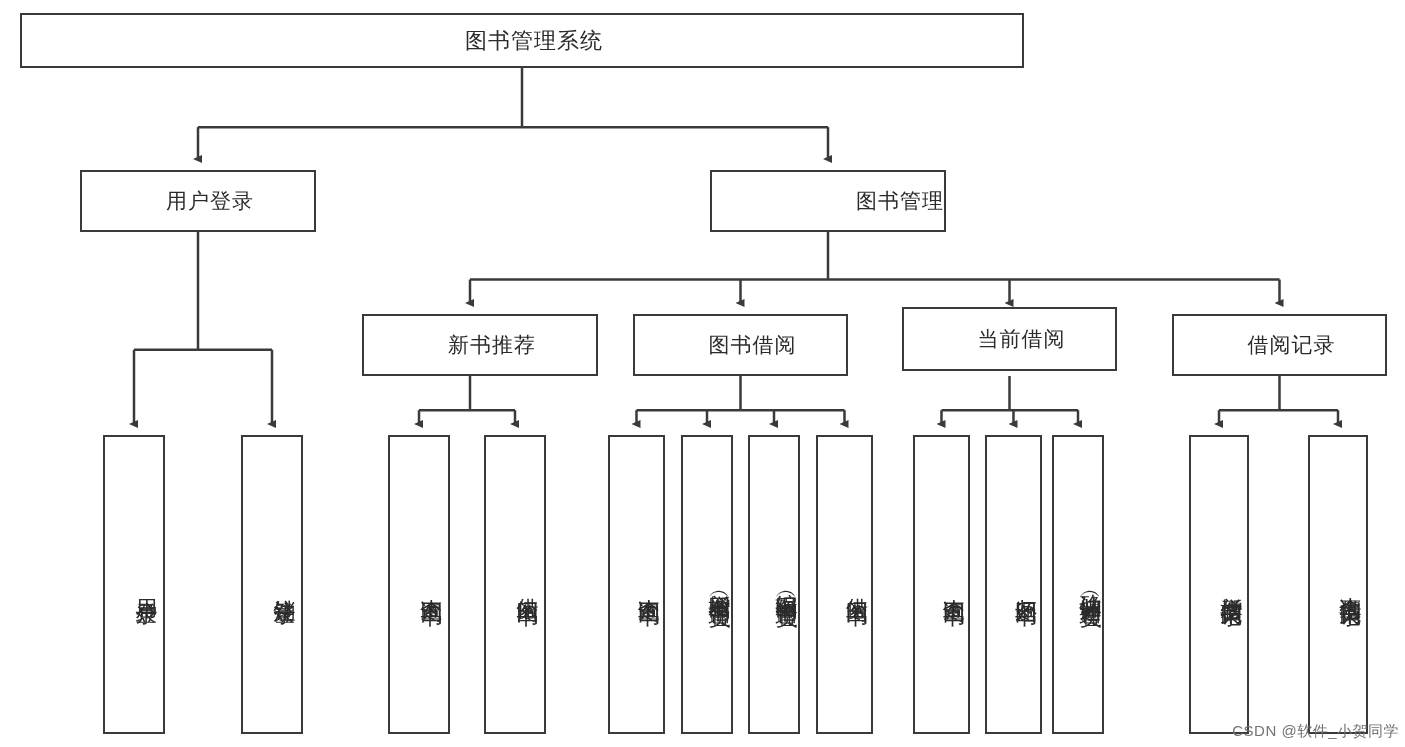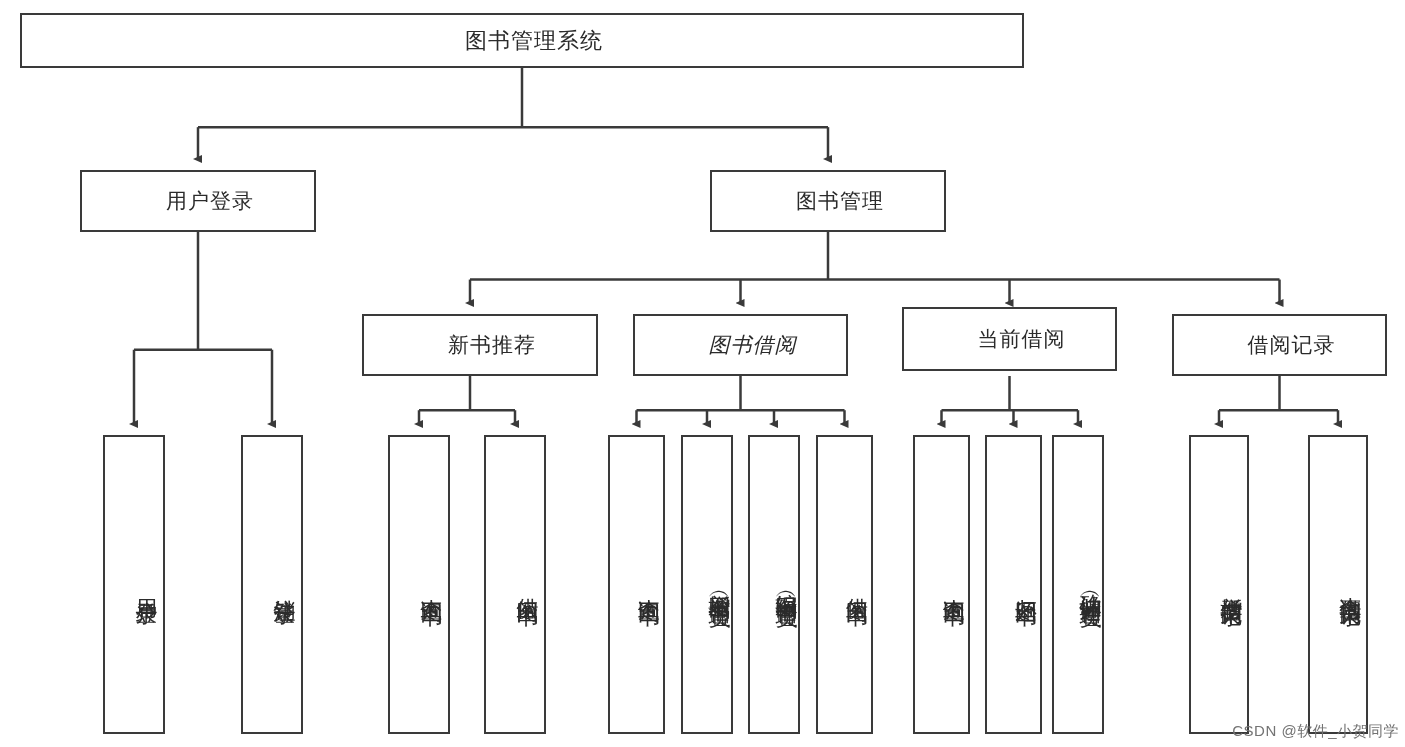--- a/index.html
+++ b/index.html
@@ -102,27 +102,27 @@
       </g>
   </svg>
 
   <div id="node-layer">
       <div class="node root" style="left: 20px; top: 13px; width: 1004px; height: 55px;">
         <span class="label">图书管理系统</span>
       </div>
       <div class="node" style="left: 80px; top: 170px; width: 236px; height: 62px;">
         <span class="label">用户登录</span>
       </div>
-      <div class="node" style="left: 710px; top: 170px; width: 236px; height: 62px;">
+      <div class="node" style="left: 710px; top: 170px; width: 236px; height: 62px; justify-content: flex-end;">
         <span class="label">图书管理</span>
       </div>
       <div class="node" style="left: 362px; top: 314px; width: 236px; height: 62px;">
         <span class="label">新书推荐</span>
       </div>
-      <div class="node" style="left: 633px; top: 314px; width: 215px; height: 62px; font-style: italic;">
+      <div class="node" style="left: 633px; top: 314px; width: 215px; height: 62px;">
         <span class="label">图书借阅</span>
       </div>
       <div class="node" style="left: 902px; top: 307px; width: 215px; height: 64px;">
         <span class="label">当前借阅</span>
       </div>
       <div class="node" style="left: 1172px; top: 314px; width: 215px; height: 62px;">
         <span class="label">借阅记录</span>
       </div>
       <div class="node leaf" style="left: 103px; top: 435px; width: 62px; height: 299px;">
         <span class="label">用户登录</span>

